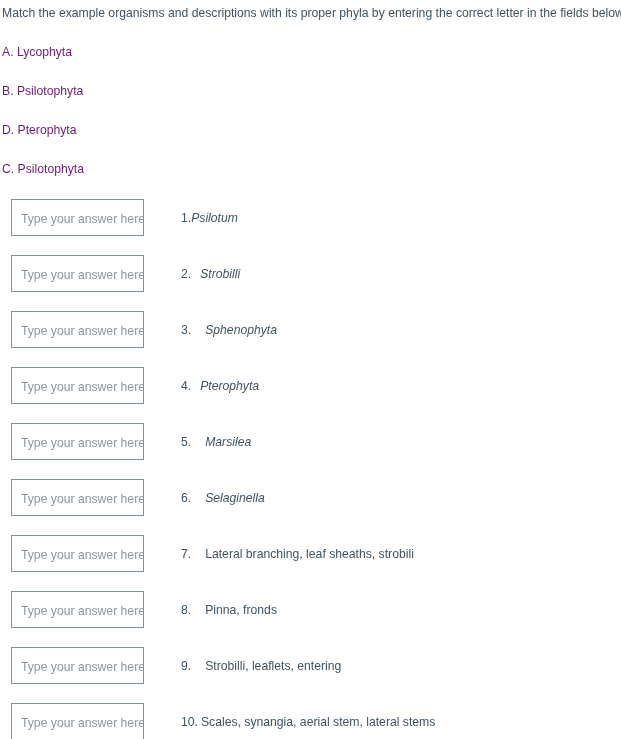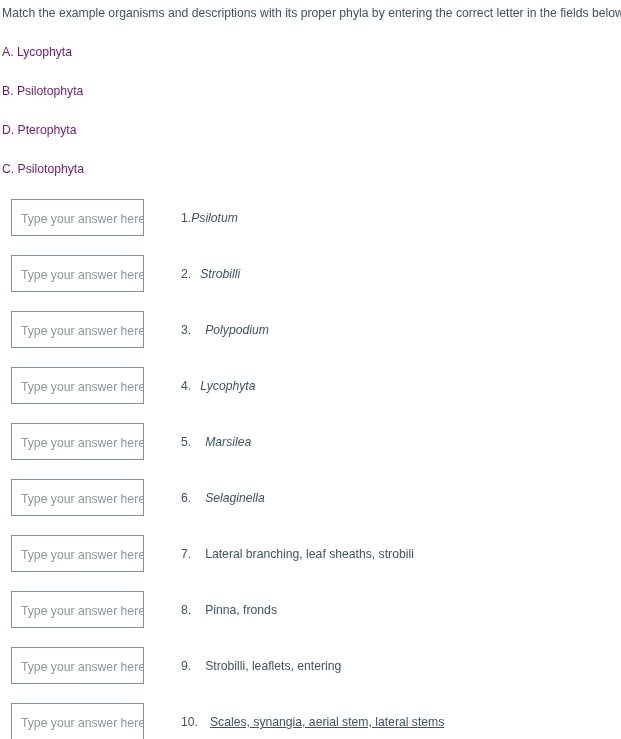--- a/index.html
+++ b/index.html
@@ -97,21 +97,21 @@
   .answer-label .txt {
     display: inline-block;
   }
   .answer-label.italic .txt {
     font-style: italic;
   }
   
   .gap-sm .txt { }
   .gap-md .txt { margin-left: 9px; }
   .gap-lg .txt { margin-left: 14px; }
-  .gap-xs .txt { margin-left: 12px; text-decoration: underline; }
+  .gap-xs .txt { margin-left: 3px; }
 </style>
 </head>
 <body>
 
 <div class="page">
 
   <div class="prompt">Match the example organisms and descriptions with its proper phyla by entering the correct letter in the fields below.</div>
 
   <div class="options">
       <div class="option-row">A. Lycophyta</div>
@@ -124,25 +124,25 @@
       <div class="answer-row">
         <input type="text" class="answer-input" placeholder="Type your answer here" style="">
         <div class="answer-label gap-sm italic"><span class="num">1.</span><span class="txt">Psilotum</span></div>
       </div>
       <div class="answer-row">
         <input type="text" class="answer-input" placeholder="Type your answer here" style="">
         <div class="answer-label gap-md italic"><span class="num">2.</span><span class="txt">Strobilli</span></div>
       </div>
       <div class="answer-row">
         <input type="text" class="answer-input" placeholder="Type your answer here" style="">
-        <div class="answer-label gap-lg italic"><span class="num">3.</span><span class="txt">Polypodium</span></div>
+        <div class="answer-label gap-lg italic"><span class="num">3.</span><span class="txt">Sphenophyta</span></div>
       </div>
       <div class="answer-row">
         <input type="text" class="answer-input" placeholder="Type your answer here" style="">
-        <div class="answer-label gap-md italic"><span class="num">4.</span><span class="txt">Lycophyta</span></div>
+        <div class="answer-label gap-md italic"><span class="num">4.</span><span class="txt">Pterophyta</span></div>
       </div>
       <div class="answer-row">
         <input type="text" class="answer-input" placeholder="Type your answer here" style="">
         <div class="answer-label gap-lg italic"><span class="num">5.</span><span class="txt">Marsilea</span></div>
       </div>
       <div class="answer-row">
         <input type="text" class="answer-input" placeholder="Type your answer here" style="">
         <div class="answer-label gap-lg italic"><span class="num">6.</span><span class="txt">Selaginella</span></div>
       </div>
       <div class="answer-row">

